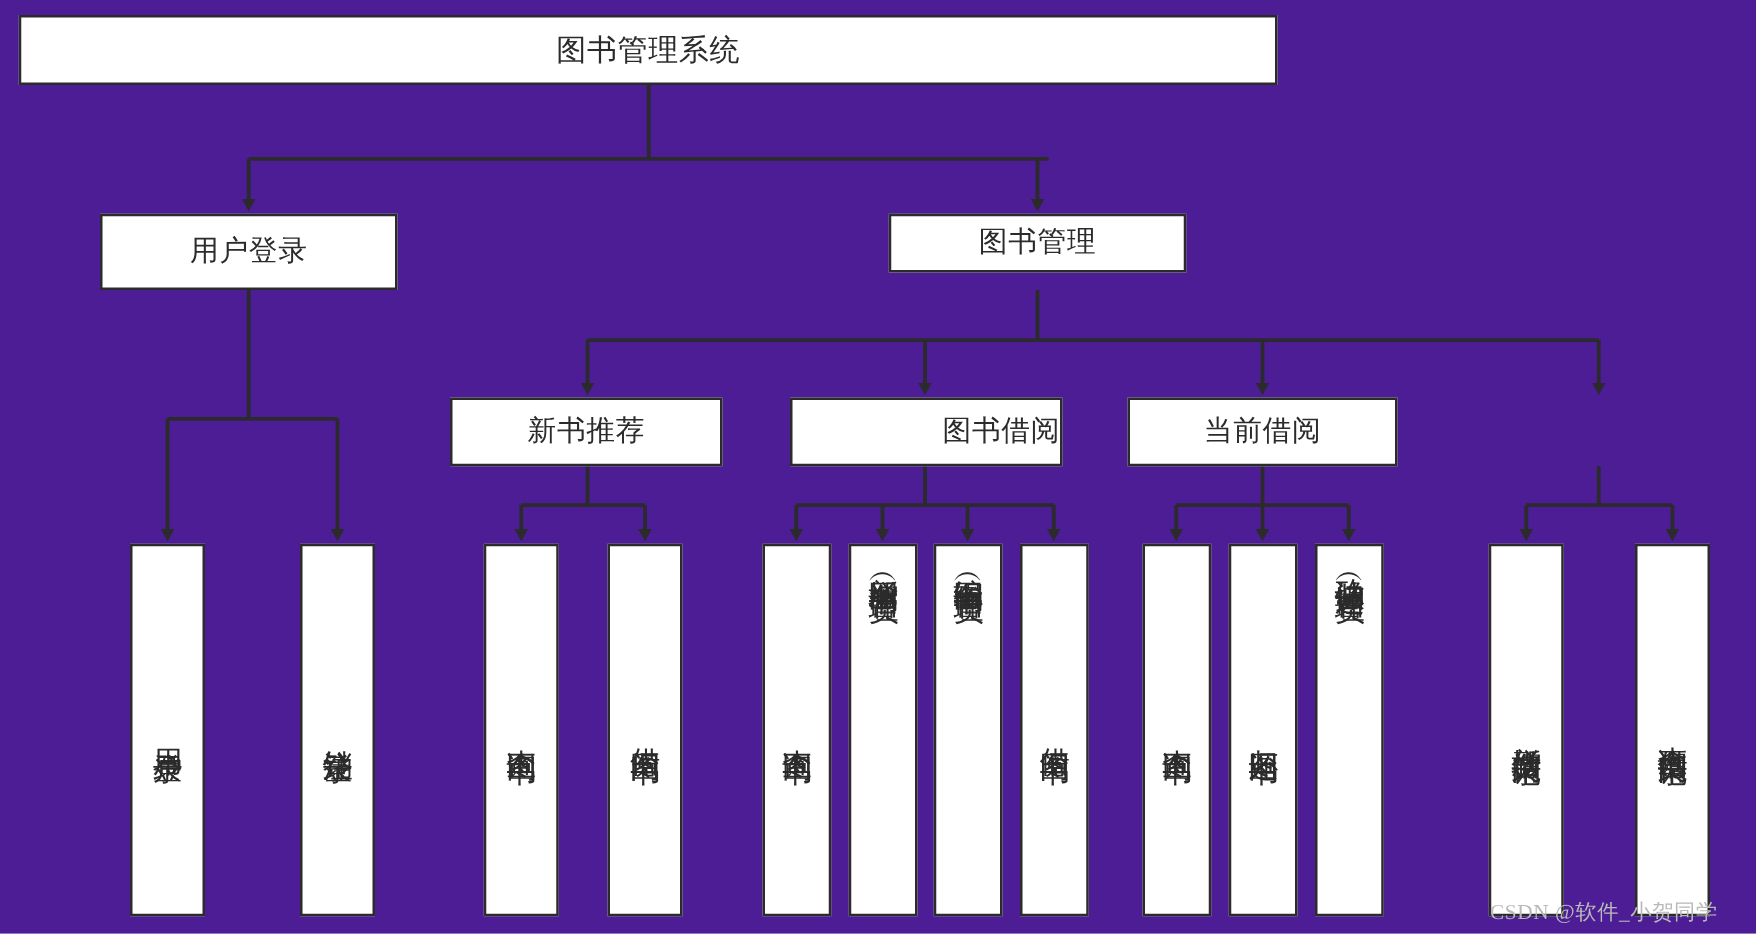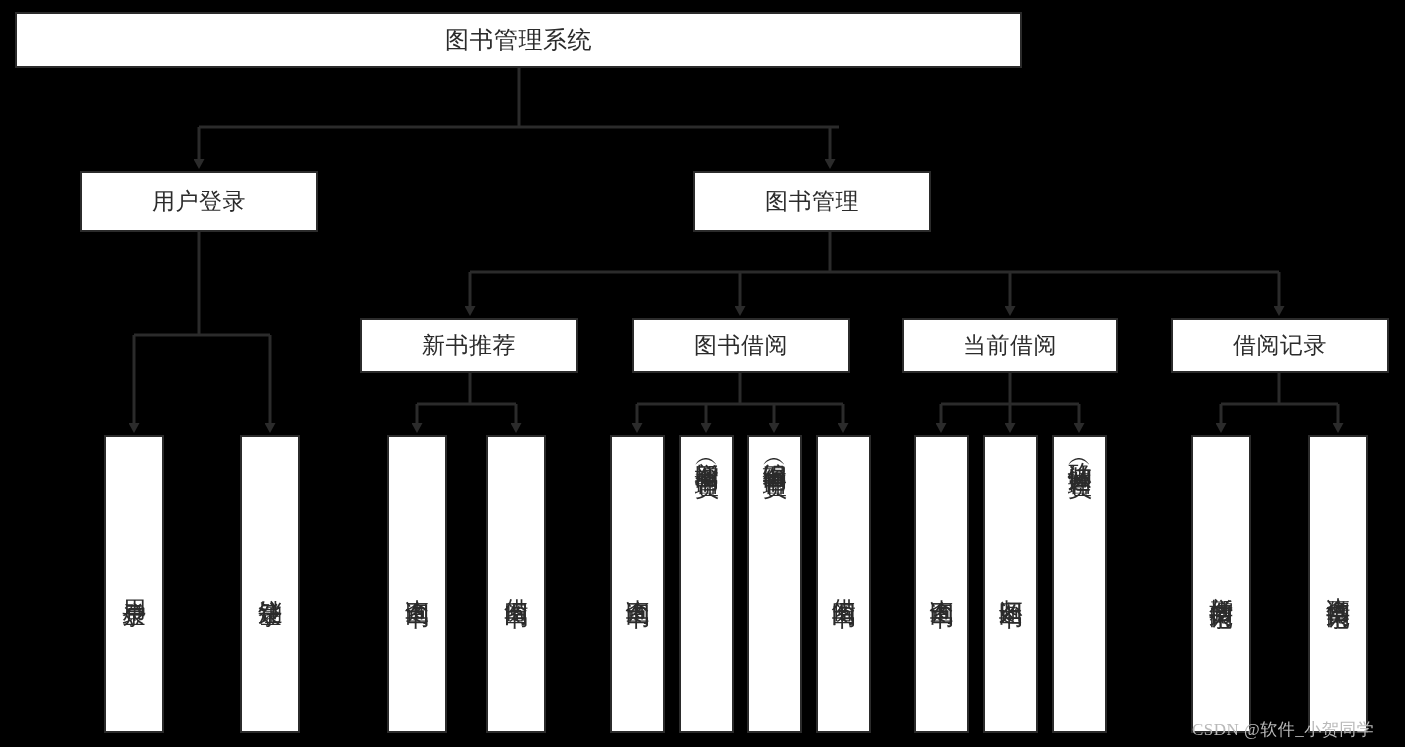--- a/index.html
+++ b/index.html
@@ -8,21 +8,21 @@
     padding: 0;
     background: #ffffff;
   }
   body {
     font-family: "DejaVu Sans", "Liberation Sans", sans-serif;
   }
   #diagram-canvas {
     position: relative;
     width: 1405px;
     height: 747px;
-    background: #000000;
+    background: #4c1d95;
     overflow: hidden;
   }
   #edge-layer {
     position: absolute;
     left: 0;
     top: 0;
     width: 1405px;
     height: 747px;
     pointer-events: none;
   }
@@ -133,36 +133,33 @@
     </g>
   </svg>
 
   <div class="node horiz" id="node-root" style="left:15px; top:12px; width:1007px; height:56px;">
     <span class="node-label">图书管理系统</span>
   </div>
 
   <div class="node horiz" style="left:80px; top:171px; width:238px; height:61px;">
     <span class="node-label">用户登录</span>
   </div>
-  <div class="node horiz" style="left:693px; top:171px; width:238px; height:61px;">
+  <div class="node horiz" style="left:711px; top:171px; width:238px; height:47px;">
     <span class="node-label">图书管理</span>
   </div>
 
   <div class="node horiz" style="left:360px; top:318px; width:218px; height:55px;">
     <span class="node-label">新书推荐</span>
   </div>
-  <div class="node horiz" style="left:632px; top:318px; width:218px; height:55px;">
+  <div class="node horiz" style="left:632px; top:318px; width:218px; height:55px;justify-content:flex-end;">
     <span class="node-label">图书借阅</span>
   </div>
   <div class="node horiz" style="left:902px; top:318px; width:216px; height:55px;">
     <span class="node-label">当前借阅</span>
   </div>
-  <div class="node horiz" style="left:1171px; top:318px; width:218px; height:55px;">
-    <span class="node-label">借阅记录</span>
-  </div>
 
   <div class="node vert" style="left:104px; top:435px; width:60px; height:298px;">
     <span class="node-label">用户登录</span>
   </div>
   <div class="node vert" style="left:240px; top:435px; width:60px; height:298px;">
     <span class="node-label">注销登录</span>
   </div>
 
   <div class="node vert" style="left:387px; top:435px; width:60px; height:298px;">
     <span class="node-label">查询图书</span>

